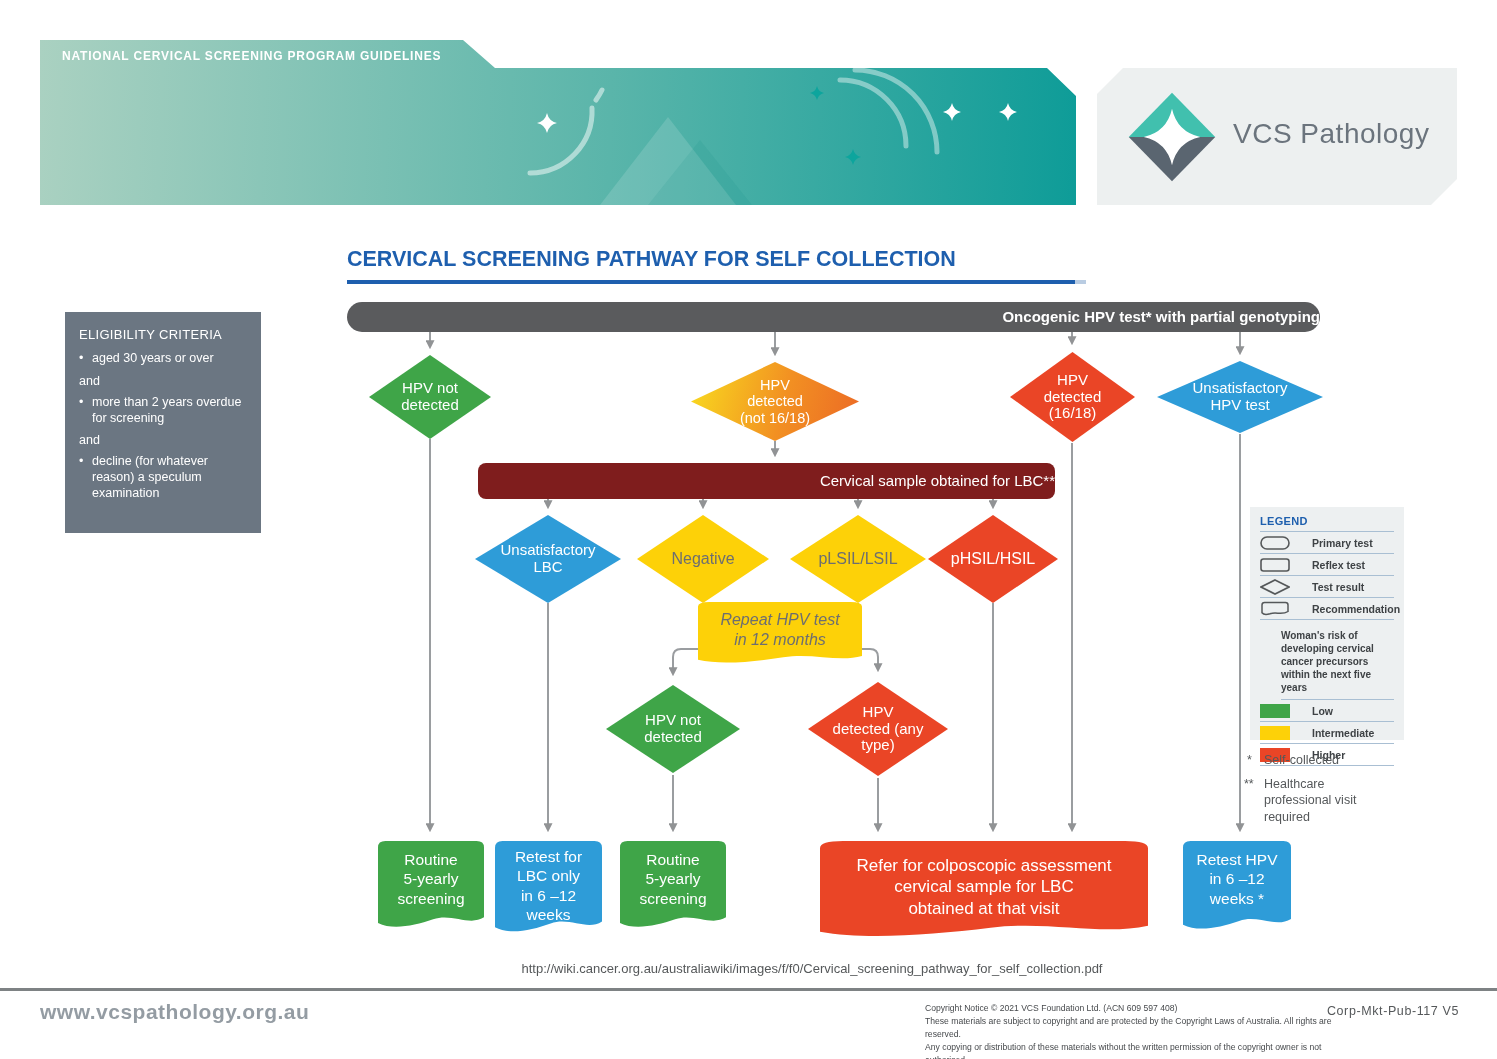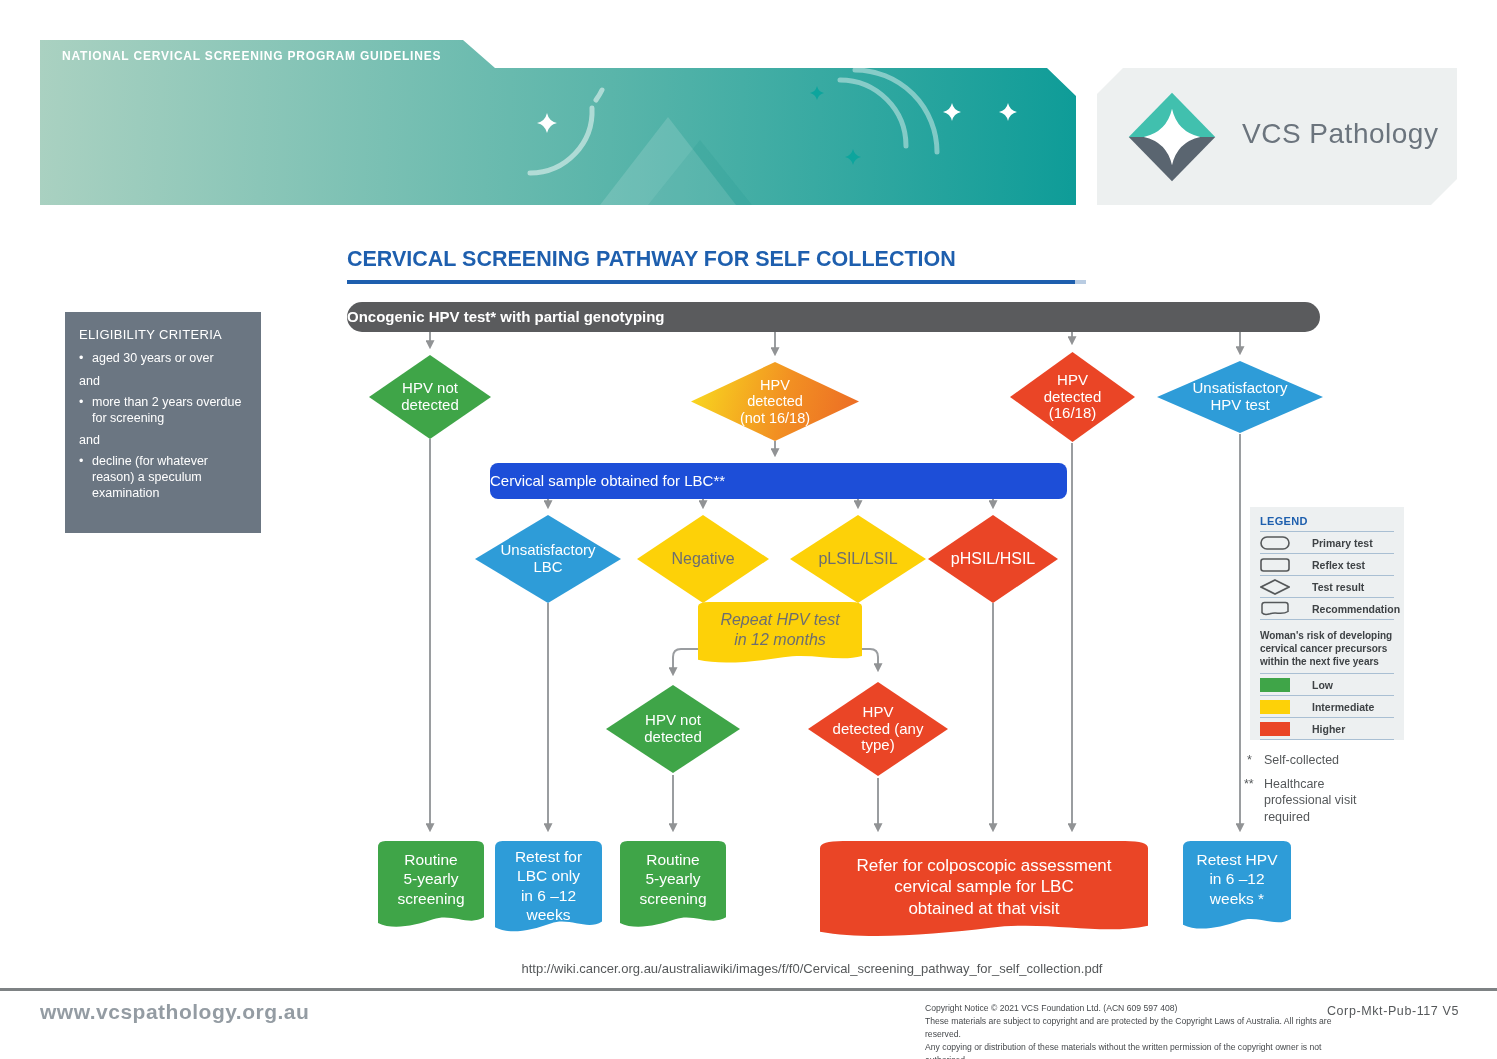--- a/index.html
+++ b/index.html
@@ -12,39 +12,39 @@
     clip-path:polygon(0 0,423px 0,455px 28px,1007px 28px,1036px 56px,1036px 165px,0 165px); }
   .banner-tab-label { position:absolute; left:22px; top:9px; color:#fff; font-size:12px;
     font-weight:700; letter-spacing:.8px; }
   .banner-title { position:absolute; left:22px; top:72px; color:#fff; font-size:31px;
     font-weight:700; letter-spacing:3px; }
   .banner-decor { position:absolute; inset:0; }
 
   .logo-box { position:absolute; left:1097px; top:68px; width:360px; height:137px; background:#edf0f0;
     clip-path:polygon(26px 0,100% 0,100% calc(100% - 26px),calc(100% - 26px) 100%,0 100%,0 26px); }
   .logo-mark { position:absolute; left:28px; top:22px; }
-  .logo-text { position:absolute; left:145px; top:50px; font-size:28px; color:#6b747d; letter-spacing:.5px; }
+  .logo-text { position:absolute; left:136px; top:50px; font-size:28px; color:#6b747d; letter-spacing:.5px; }
 
   
   .elig { position:absolute; left:65px; top:312px; width:196px; height:221px; background:#6b7682;
     color:#ffffff; padding:15px 14px; }
   .elig-title { font-size:13px; letter-spacing:.3px; margin-bottom:9px; }
   .elig-item { font-size:12.5px; line-height:1.26; display:flex; margin-bottom:7px; }
   .elig-item .bullet { width:13px; flex:0 0 13px; }
   .elig-and { margin-bottom:7px; font-size:12.5px; }
 
   
   .pathway-title { position:absolute; left:347px; top:247px; font-size:21.5px; font-weight:700; color:#1e5fae; }
   .title-rule { position:absolute; left:347px; top:280px; width:728px; height:4px; background:#1e5fae; }
   .title-rule-tail { position:absolute; left:1075px; top:280px; width:11px; height:4px; background:#b9cce2; }
 
-  .bar { position:absolute; display:flex; align-items:center; justify-content:flex-start; color:#fff; }
+  .bar { position:absolute; display:flex; align-items:center; justify-content:flex-end; color:#fff; }
   .bar-primary { left:347px; top:302px; width:973px; height:30px; border-radius:15px; background:#5a5b5d;
     font-size:16.5px; font-weight:700; }
-  .bar-lbc { left:490px; top:463px; width:577px; height:36px; border-radius:8px; background:#1d4ed8; font-size:17px; }
+  .bar-lbc { left:478px; top:463px; width:577px; height:36px; border-radius:8px; background:#7f1d1d; font-size:17px; }
 
   .diamond { position:absolute; clip-path:polygon(50% 0,100% 50%,50% 100%,0 50%);
     display:flex; align-items:center; justify-content:center; text-align:center; }
   .node-label { white-space:pre-line; font-size:15px; line-height:1.12; }
   .c-green { background:#3fa548; color:#fff; }
   .c-red { background:#ea4526; color:#fff; }
   .c-blue { background:#2e9cd8; color:#fff; }
   .c-yellow { background:#fdd108; color:#6d6e71; }
   .c-orange { background:linear-gradient(105deg,#f8d41f 6%,#f29022 55%,#ec6c25 96%); color:#fff; }
 
@@ -58,21 +58,21 @@
   .fill-green { fill:#3fa548; } .fill-blue { fill:#2e9cd8; } .fill-red { fill:#ea4526; } .fill-yellow { fill:#fdd108; }
 
   
   .legend { position:absolute; left:1250px; top:507px; width:154px; height:233px; background:#edf0f1; padding:8px 10px 6px; }
   .legend-title { font-size:11px; font-weight:700; color:#1e5fae; letter-spacing:.3px; padding-bottom:4px;
     border-bottom:1px solid #a9bfd3; }
   .legend-row { display:flex; align-items:center; gap:22px; height:22px; border-bottom:1px solid #a9bfd3; }
   .legend-row svg { flex:0 0 30px; }
   .legend-label { font-size:10.5px; font-weight:700; color:#3e4245; }
   .legend-risk { margin-top:9px; font-size:10px; font-weight:700; color:#3e4245; line-height:1.3;
-    padding-bottom:5px; border-bottom:1px solid #a9bfd3; }
+    padding-bottom:5px; border-bottom:1px solid #a9bfd3;margin-left:21px; }
   .swatch { width:30px; height:14px; flex:0 0 30px; }
 
   .footnote { position:absolute; display:flex; font-size:12.5px; color:#55585a; line-height:1.3; }
   .footnote .mark { width:17px; flex:0 0 17px; }
   .footnote .ft-text { white-space:pre-line; }
 
   .src-url { position:absolute; left:347px; top:961px; width:930px; text-align:center; font-size:13px; color:#55585a; }
 
   
   .footer-rule { position:absolute; left:0; top:988px; width:1497px; height:3px; background:#7e8284; }

